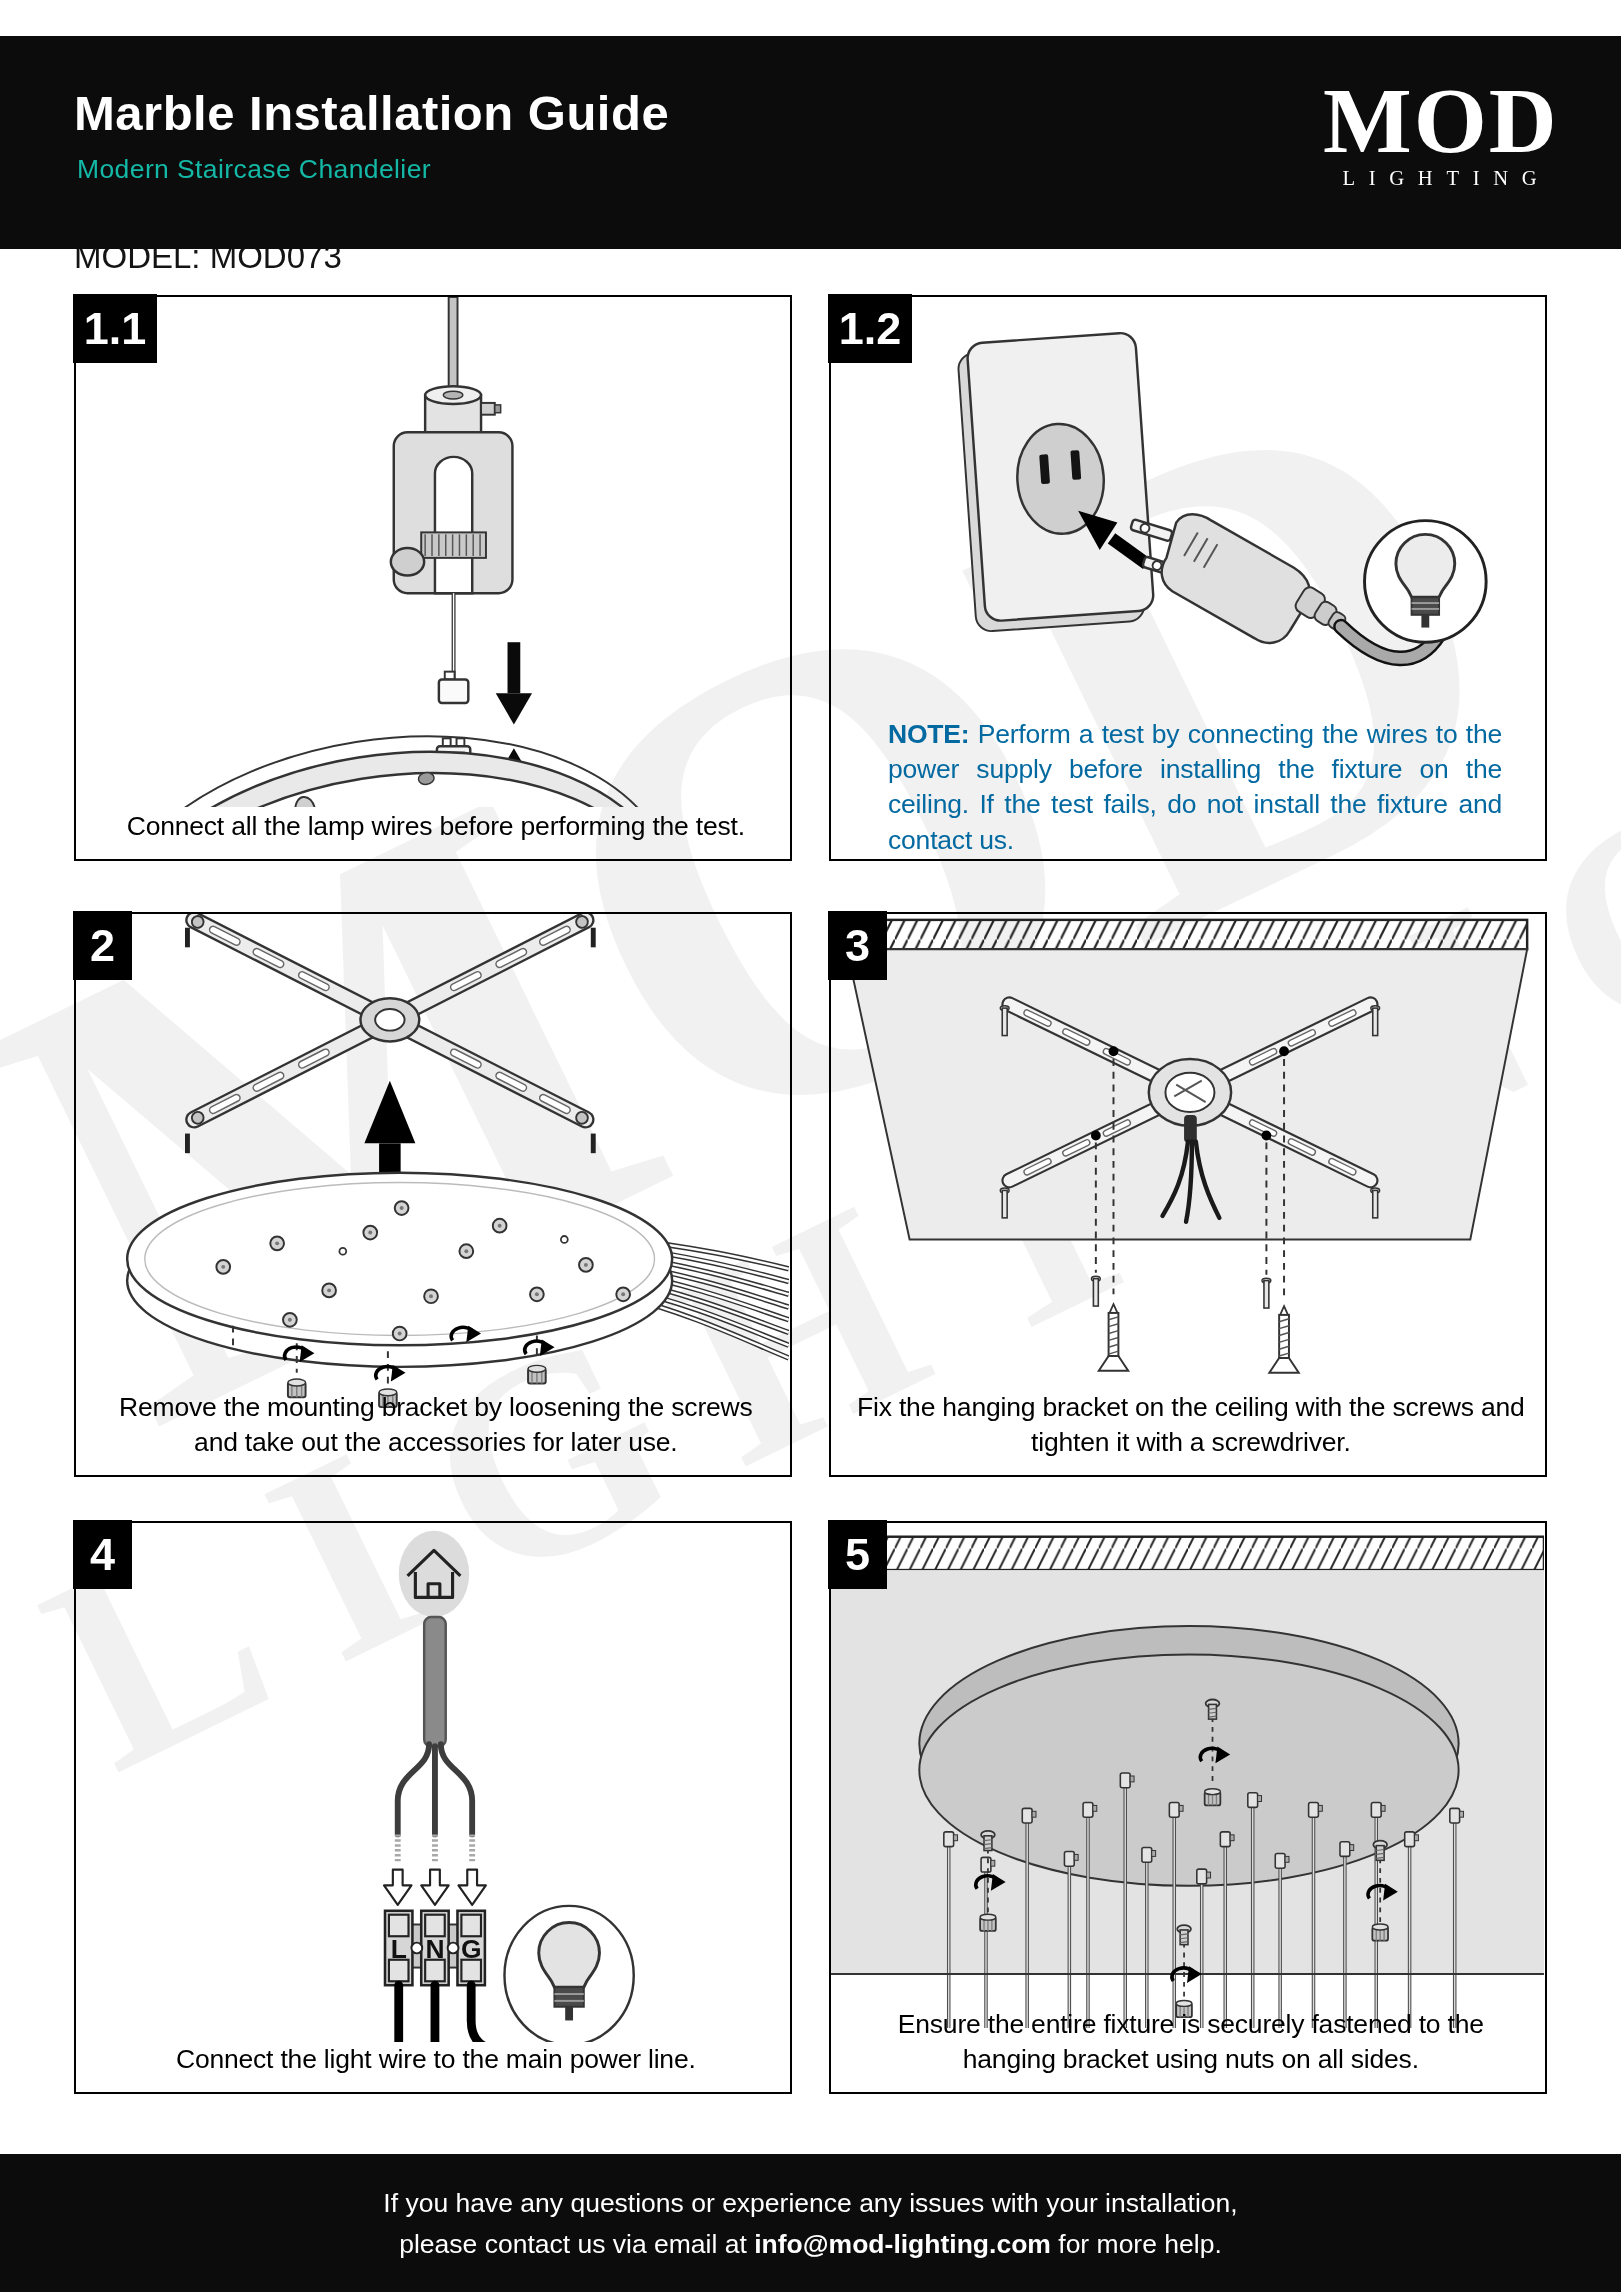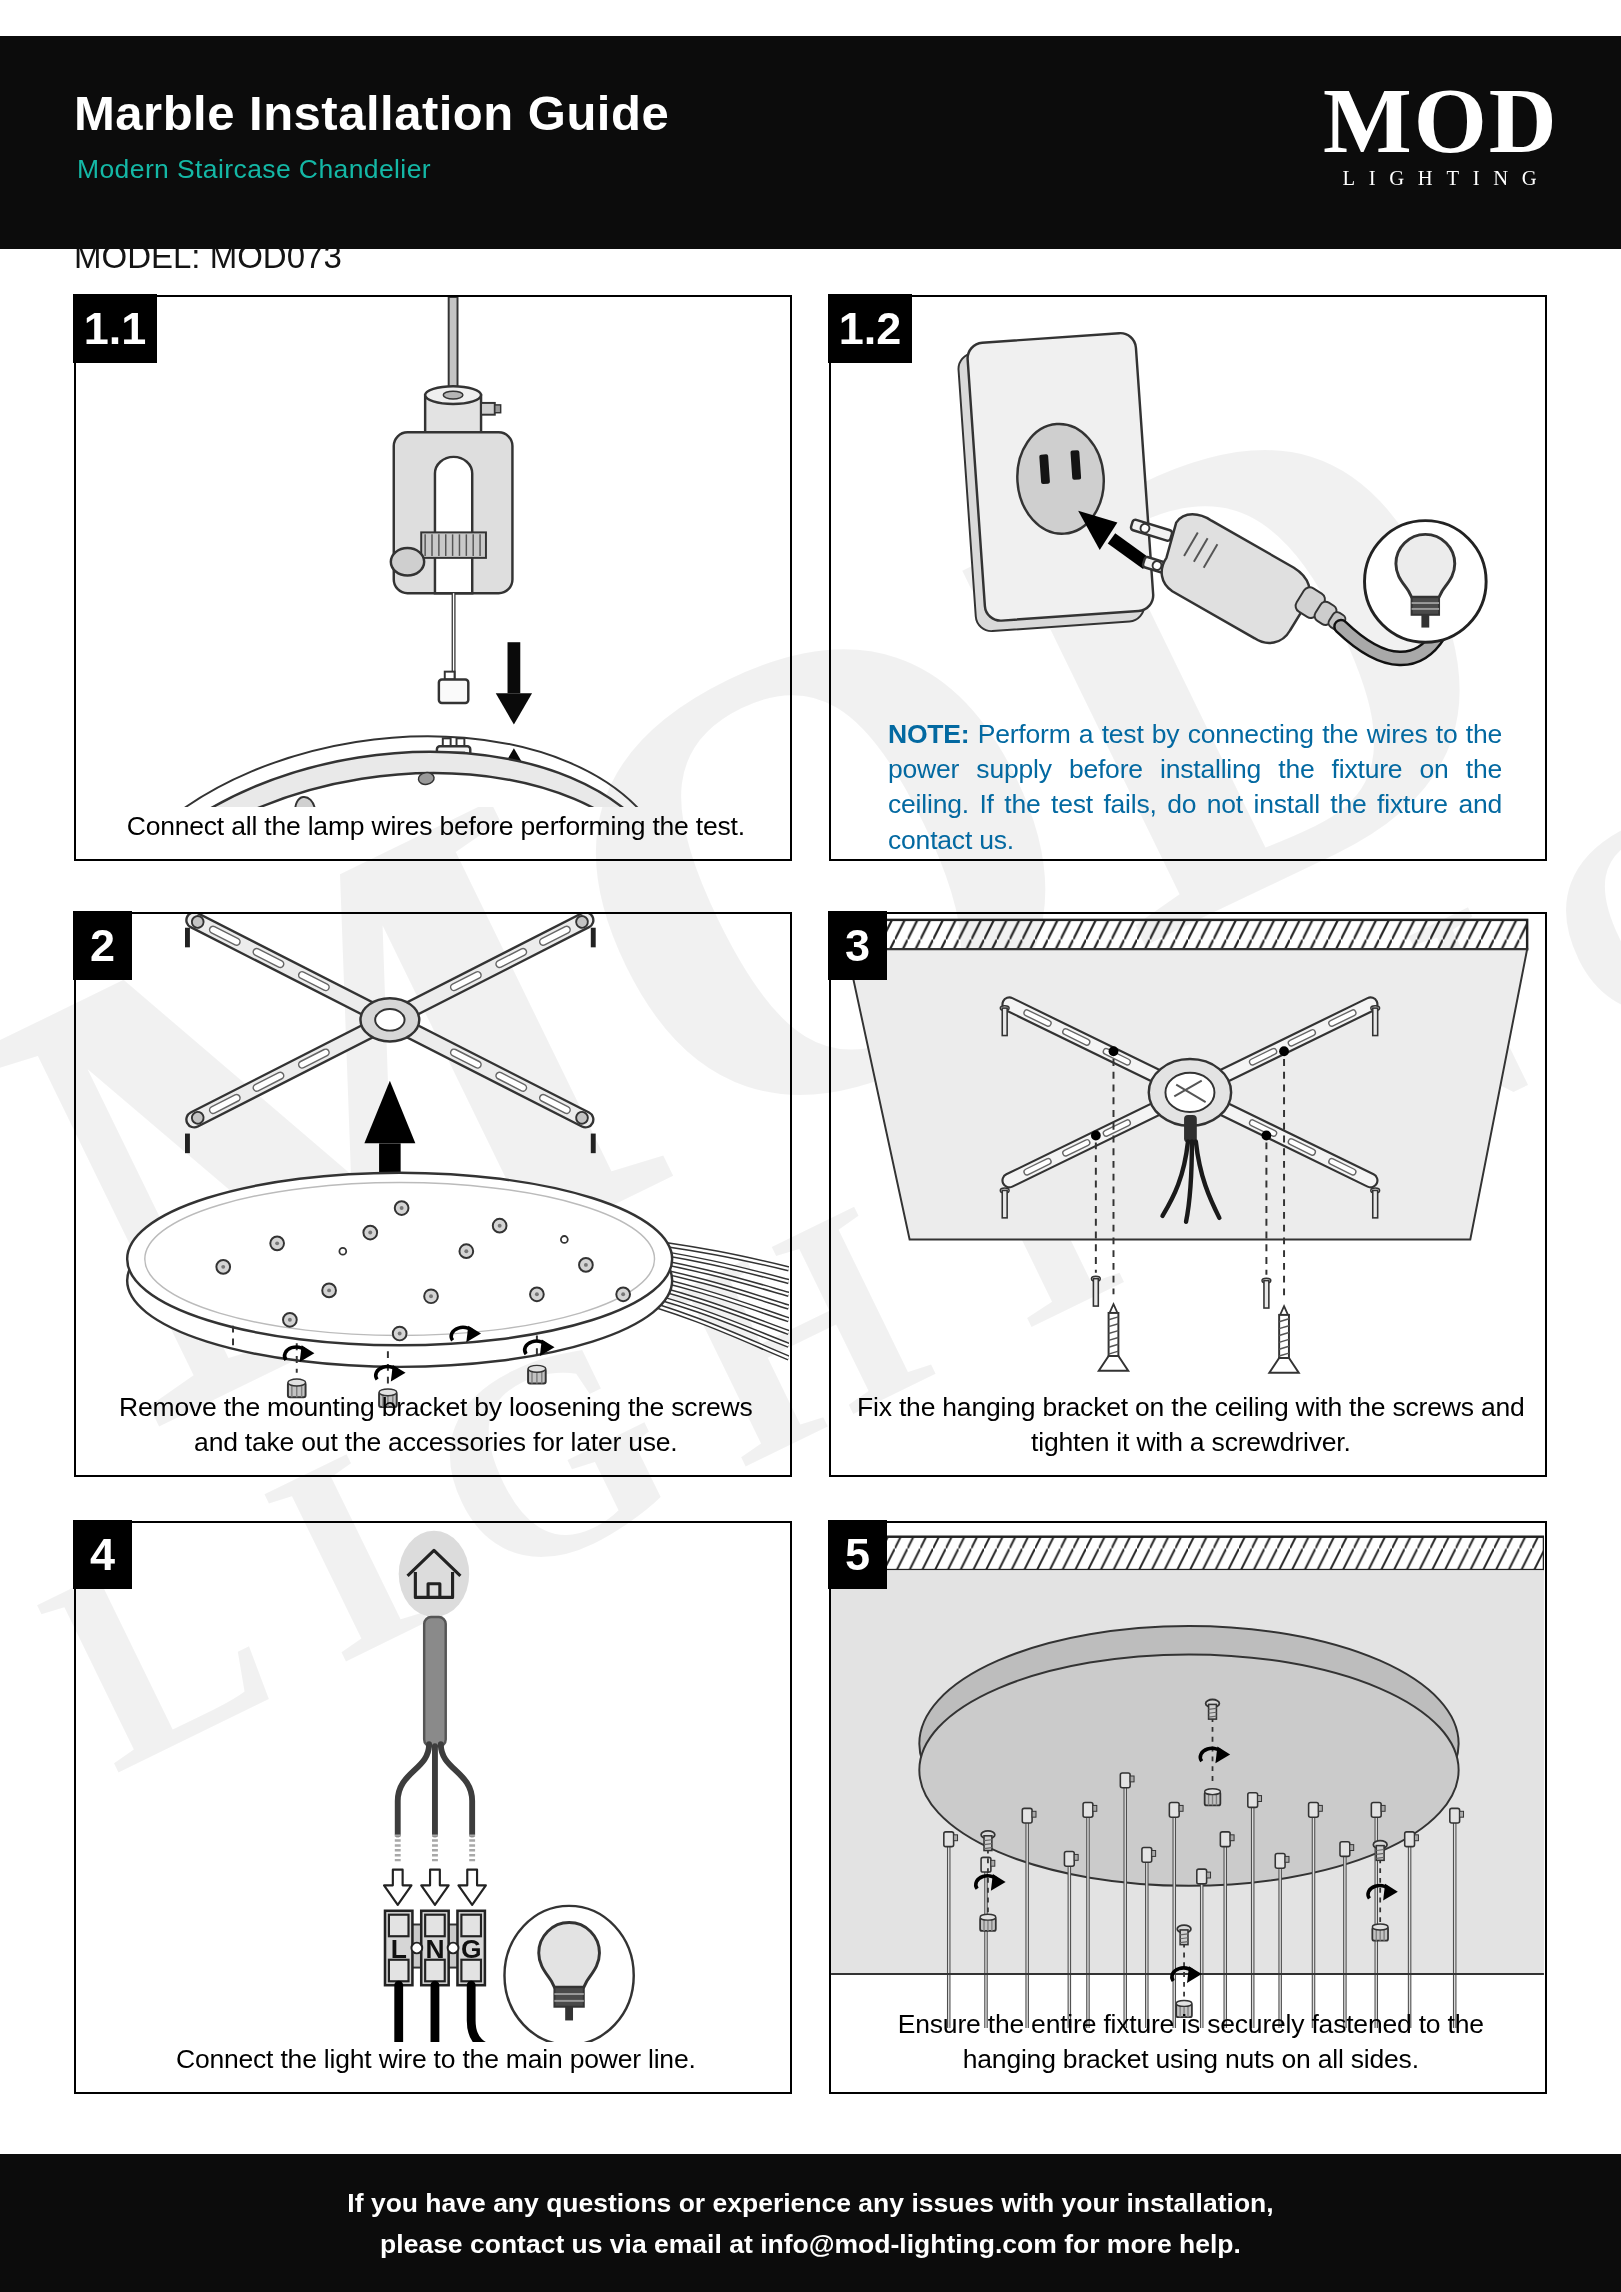--- a/index.html
+++ b/index.html
@@ -34,21 +34,21 @@
   .badge.wide{width:84px;height:69px;}
   .badge.narrow{width:59px;height:69px;}
   .caption{position:absolute;left:21.6px;right:16px;bottom:15.7px;text-align:center;font-size:26.5px;
            line-height:1.3;color:#000;letter-spacing:-0.2px;z-index:2;}
   .note{position:absolute;left:57px;right:43px;top:420px;font-size:26.5px;line-height:1.33;
         text-align:justify;color:#0369a1;letter-spacing:-0.2px;z-index:2;margin:0;}
   .panel svg{position:absolute;top:0;left:0;display:block;}
   .term{font:bold 27px "Liberation Sans",sans-serif;fill:#111;text-anchor:middle;}
   
   .footer{position:absolute;left:0;top:2154px;width:1621px;height:138px;background:#0c0c0c;z-index:3;
-          color:#fff;text-align:center;font-size:26.5px;line-height:1.55;font-weight:bold;}
+          color:#fff;text-align:center;font-size:26.5px;line-height:1.55;}
   .footer .inner{padding-top:29px;}
 </style>
 </head>
 <body>
 
 <div class="page">
 
   <div class="watermark">
     <div class="wm1">MOD</div>
     <div class="wm2">LIGHTING</div>

